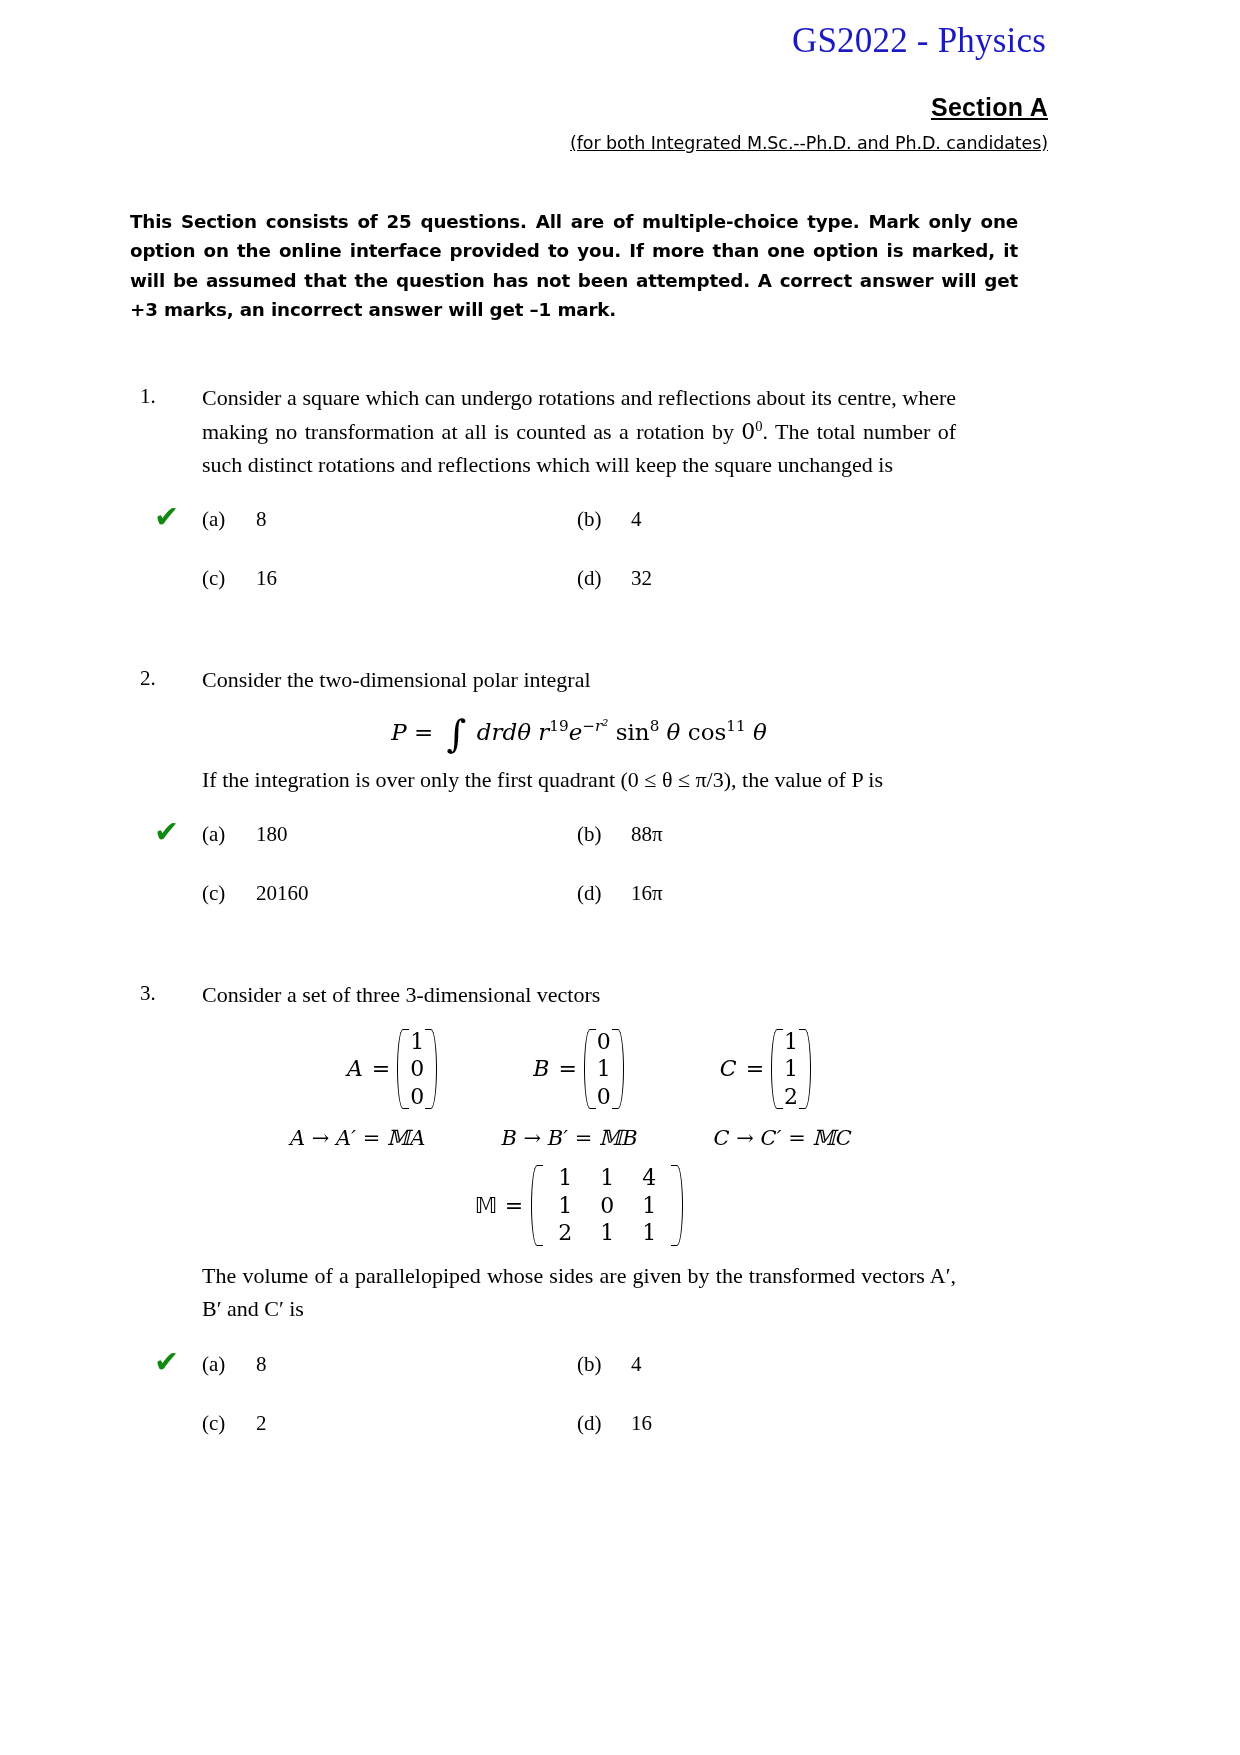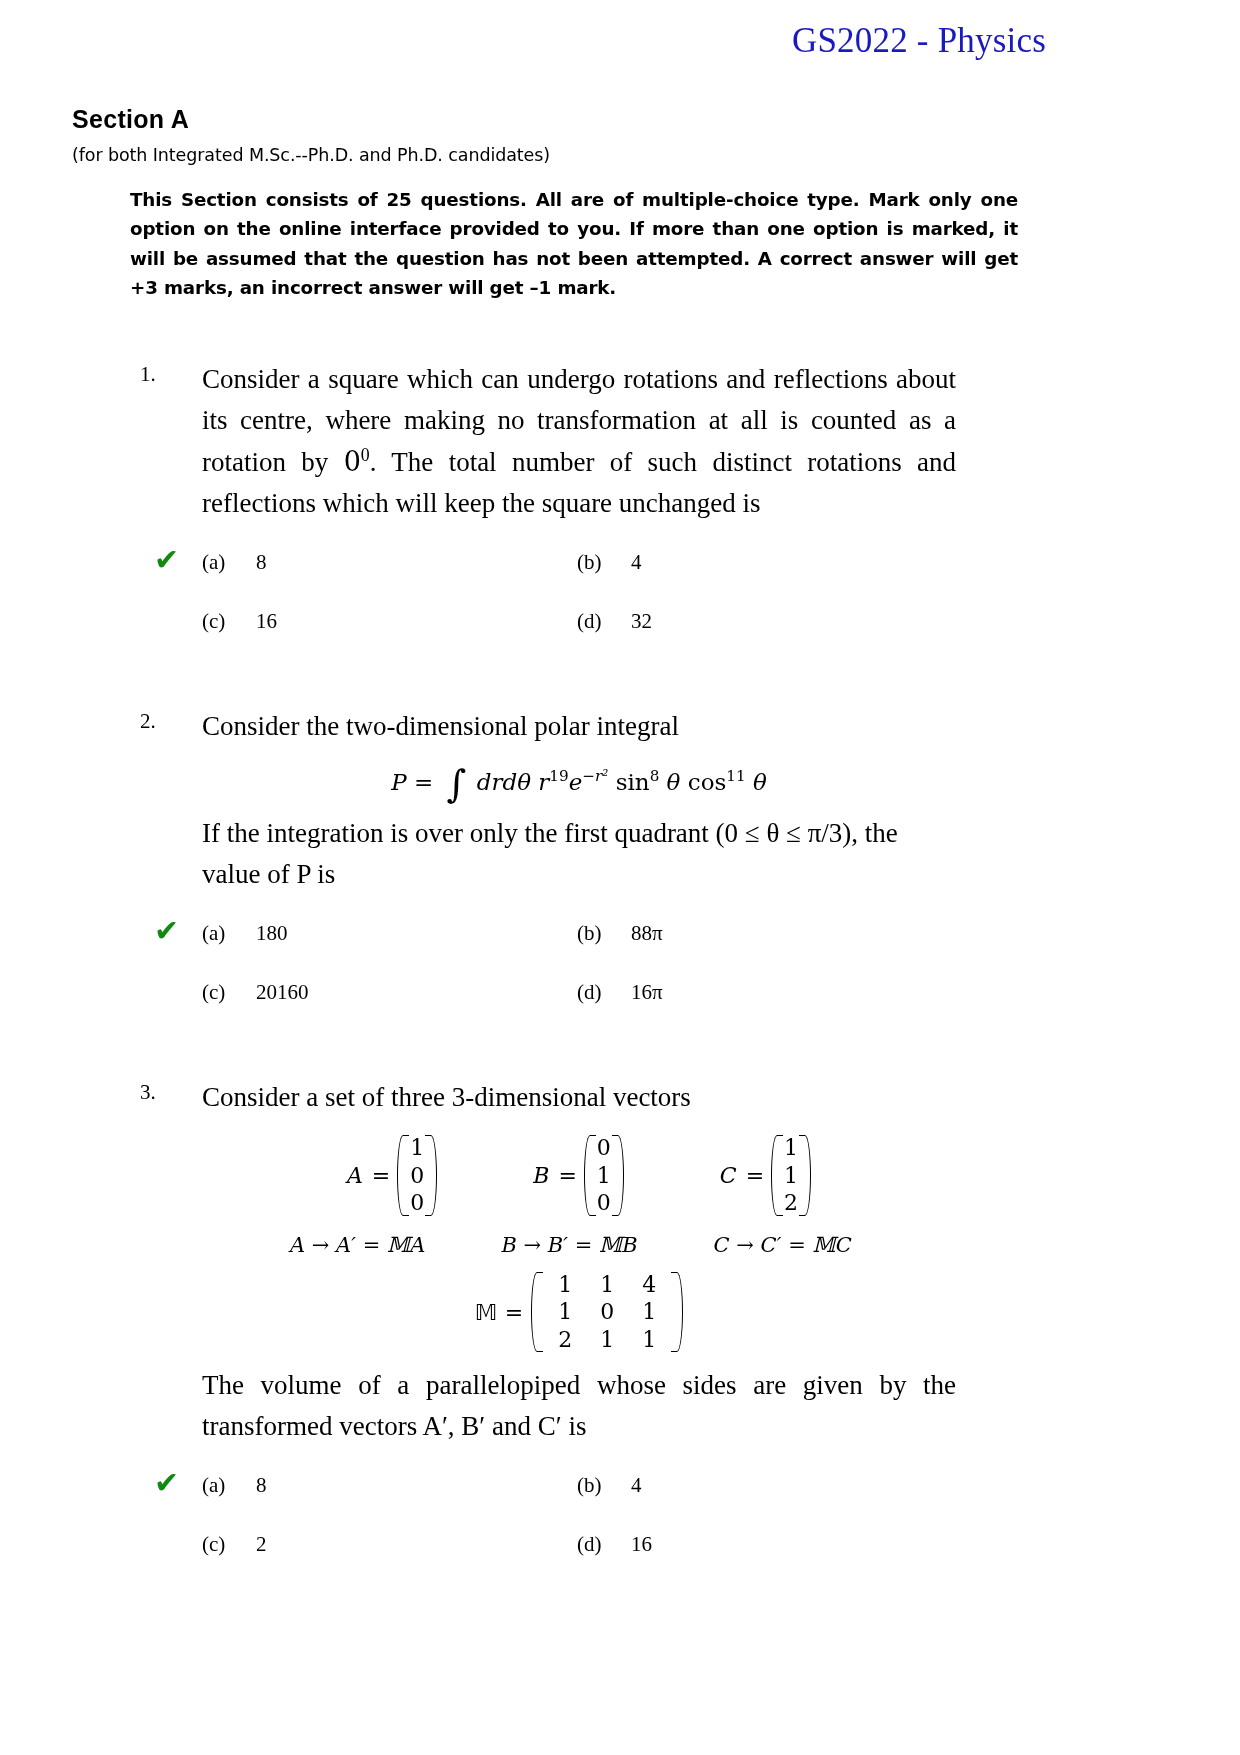--- a/index.html
+++ b/index.html
@@ -30,22 +30,23 @@
   .doc-header .title {
     font-family: "Liberation Serif", serif;
     font-size: 35px;
     color: #1a1ac0;
     letter-spacing: 0.2px;
     line-height: 1.1;
   }
 
   
   .section-head {
-    text-align: left;
-    margin-top: 44px;
+    text-align: right;
+    margin-top: 32px;
+    text-decoration: underline;
   }
   .section-head .section-title {
     font-family: "Liberation Sans", sans-serif;
     font-weight: bold;
     font-size: 25px;
     letter-spacing: 0.3px;
   }
   .section-head .section-sub {
     font-family: "DejaVu Sans", sans-serif;
     font-size: 17.5px;
@@ -53,21 +54,21 @@
     letter-spacing: -0.1px;
   }
 
   
   .instructions {
     font-family: "DejaVu Sans", sans-serif;
     font-weight: bold;
     font-size: 18.3px;
     line-height: 1.62;
     text-align: justify;
-    margin-top: 20px;
+    margin-top: 54px;
     margin-left: 58px;
     margin-right: 30px;
     letter-spacing: -0.15px;
   }
 
   
   .questions {
     margin-top: 56px;
   }
   .question {
@@ -85,21 +86,21 @@
     padding-left: 68px;
     box-sizing: content-box;
     font-size: 21px;
     line-height: 1.52;
   }
   .q-body {
     flex: 1 1 auto;
     padding-right: 92px;
   }
   .q-text {
-    font-size: 27px;
+    font-size: 22px;
     line-height: 1.52;
     text-align: justify;
     text-justify: inter-word;
   }
   .q-text.plain { text-align: left; }
 
   
   .math {
     font-family: "DejaVu Serif", serif;
     font-style: italic;

